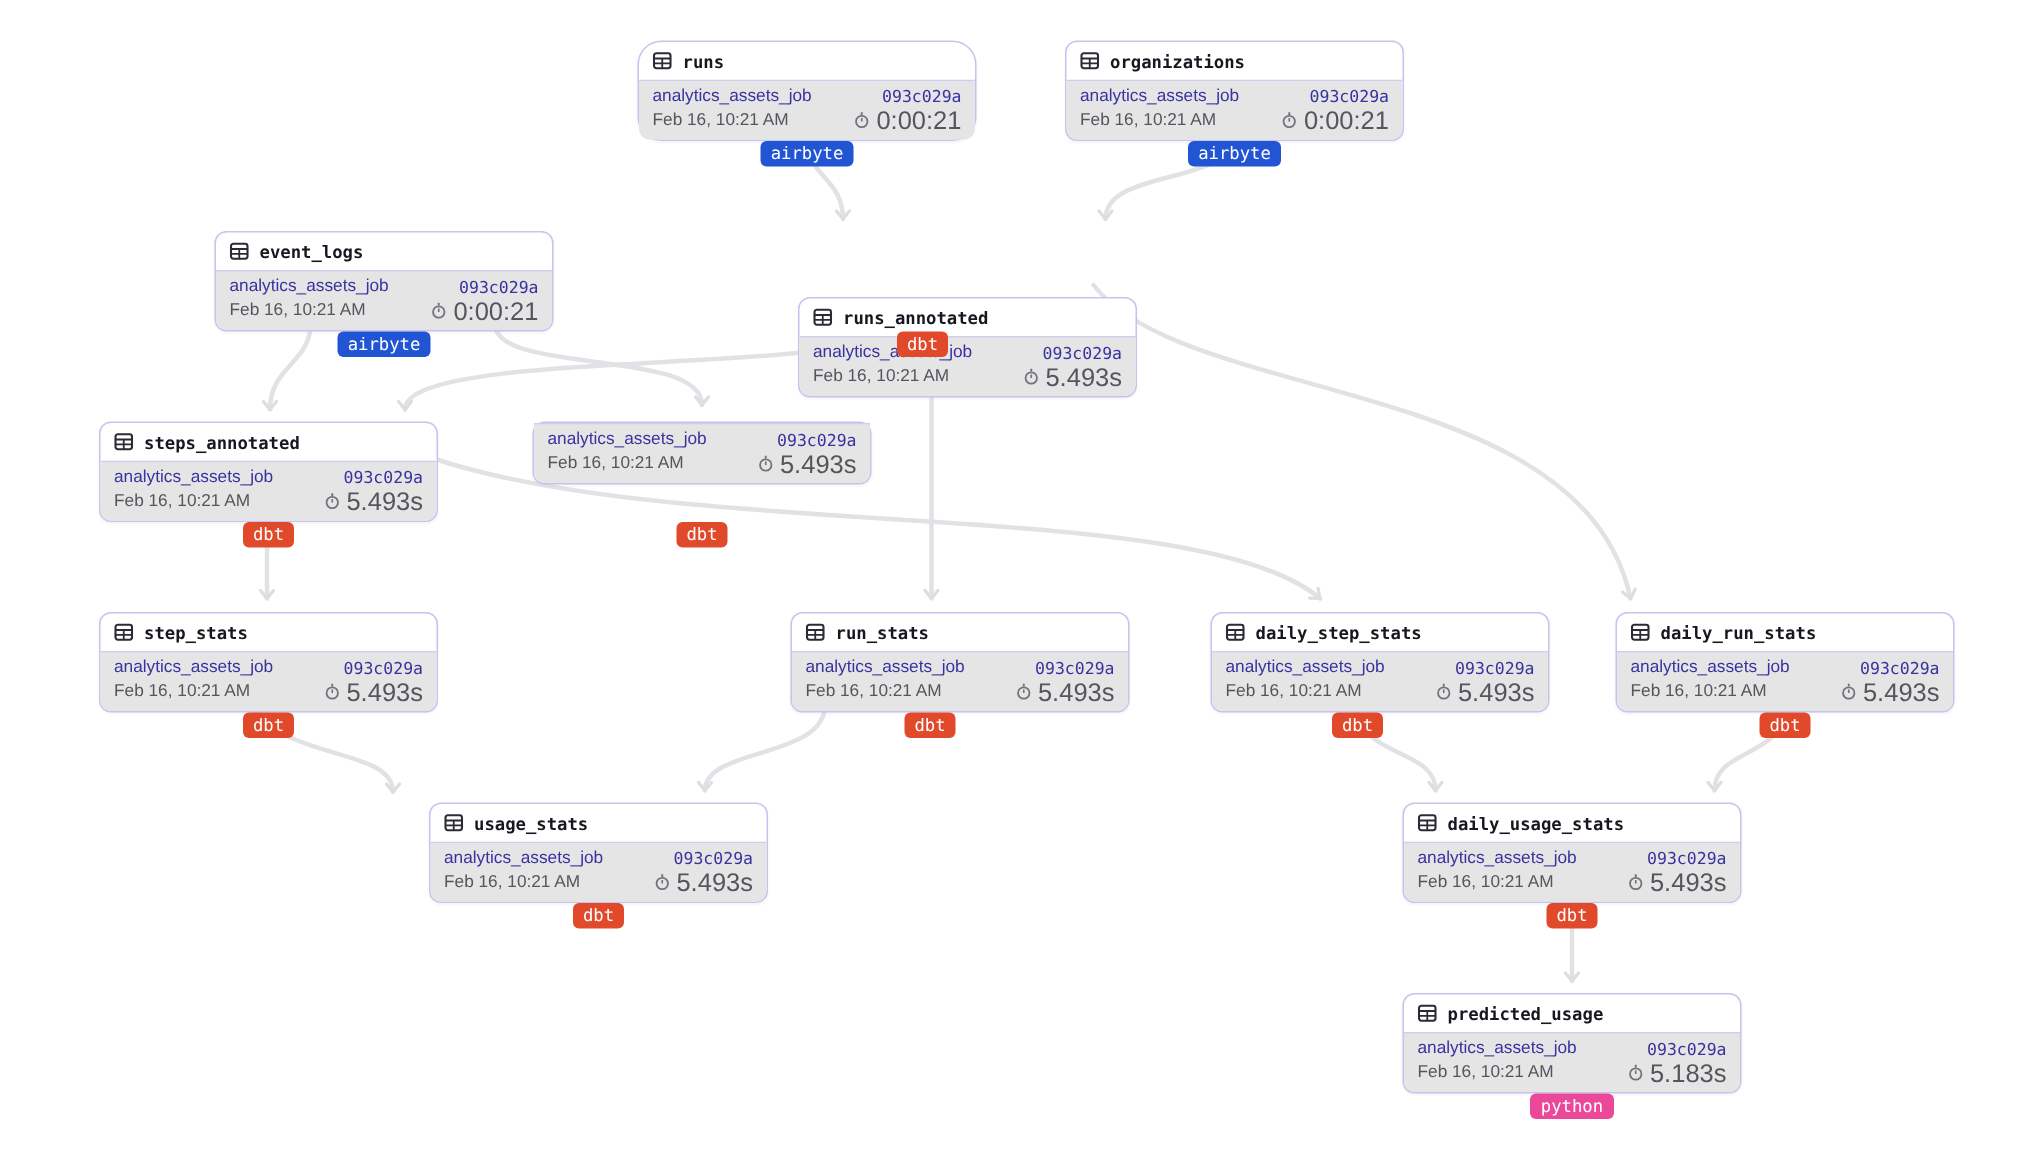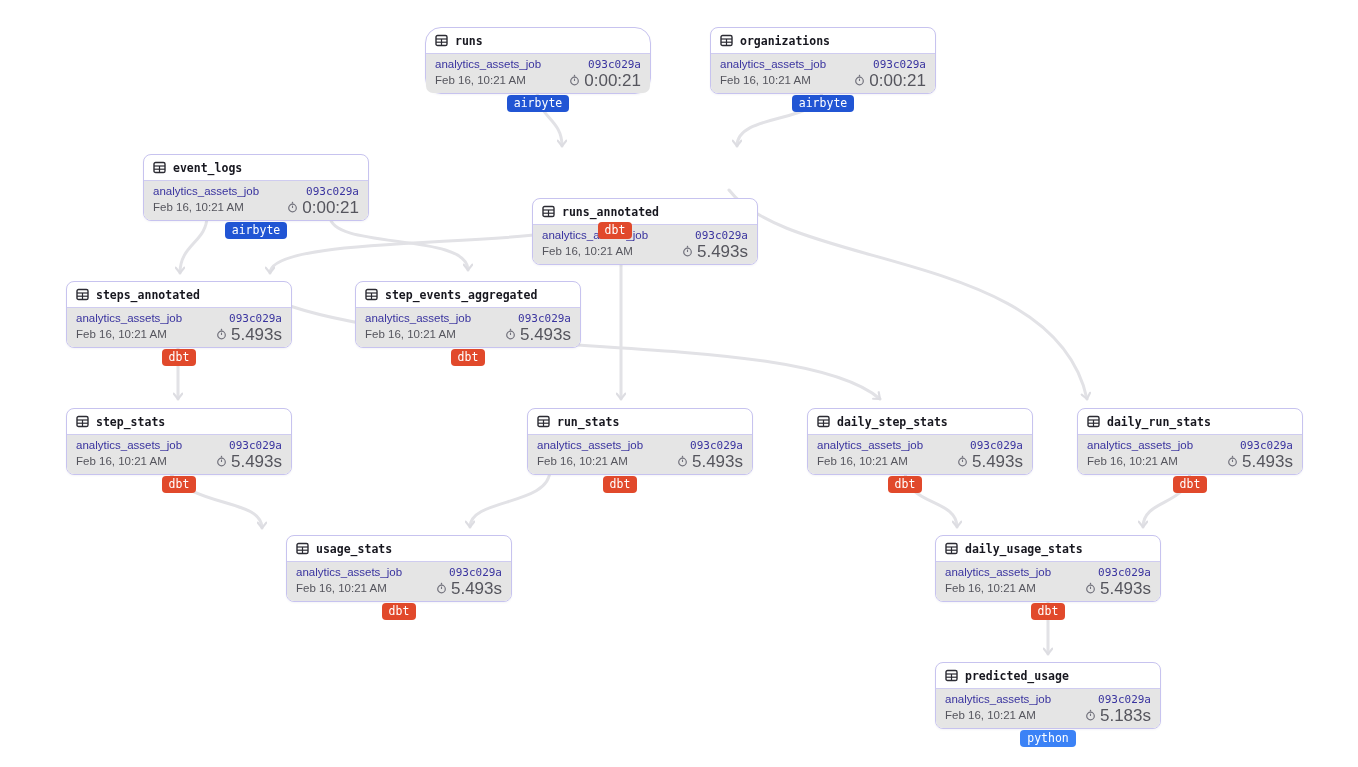--- a/index.html
+++ b/index.html
@@ -194,29 +194,20 @@
             <line x1="5.5" y1="0.8" x2="5.5" y2="2.6" stroke="#73737d" stroke-width="1.3"></line>
             <line x1="5.5" y1="7" x2="5.5" y2="4.6" stroke="#73737d" stroke-width="1.1"></line>
           </svg>
           <span>5.493s</span>
         </span>
       </div>
     </div>
   </div>
 <div class="badge-row" style="left: 66px; top: 347px;"><span class="badge" style="background: rgb(225, 73, 43);">dbt</span></div>
   <div class="node" style="left: 355px; top: 281px;">
-    <div class="node-header">
-      <svg class="tbl-icon" width="13" height="13" viewBox="0 0 13 13">
-        <rect x="1" y="1.5" width="11" height="10" rx="1.6" fill="none" stroke="#2b2b33" stroke-width="1.4"></rect>
-        <line x1="1" y1="5" x2="12" y2="5" stroke="#2b2b33" stroke-width="1.2"></line>
-        <line x1="1" y1="8.2" x2="12" y2="8.2" stroke="#2b2b33" stroke-width="1.2"></line>
-        <line x1="6.5" y1="5" x2="6.5" y2="11.5" stroke="#2b2b33" stroke-width="1.2"></line>
-      </svg>
-      <span class="node-title">step_events_aggregated</span>
-    </div>
     <div class="node-body">
       <div class="nrow">
         <span class="job">analytics_assets_job</span>
         <span class="hash">093c029a</span>
       </div>
       <div class="nrow">
         <span class="ndate">Feb 16, 10:21 AM</span>
         <span class="dur">
           <svg class="clk-icon" width="11" height="12" viewBox="0 0 11 12">
             <circle cx="5.5" cy="7" r="3.8" fill="none" stroke="#73737d" stroke-width="1.2"></circle>
@@ -424,14 +415,14 @@
           <svg class="clk-icon" width="11" height="12" viewBox="0 0 11 12">
             <circle cx="5.5" cy="7" r="3.8" fill="none" stroke="#73737d" stroke-width="1.2"></circle>
             <line x1="5.5" y1="0.8" x2="5.5" y2="2.6" stroke="#73737d" stroke-width="1.3"></line>
             <line x1="5.5" y1="7" x2="5.5" y2="4.6" stroke="#73737d" stroke-width="1.1"></line>
           </svg>
           <span>5.183s</span>
         </span>
       </div>
     </div>
   </div>
-<div class="badge-row" style="left: 935px; top: 728px;"><span class="badge" style="background: #3b82f6;">python</span></div>
+<div class="badge-row" style="left: 935px; top: 728px;"><span class="badge" style="background: #ec4899;">python</span></div>
   </div>
 
 </body></html>

